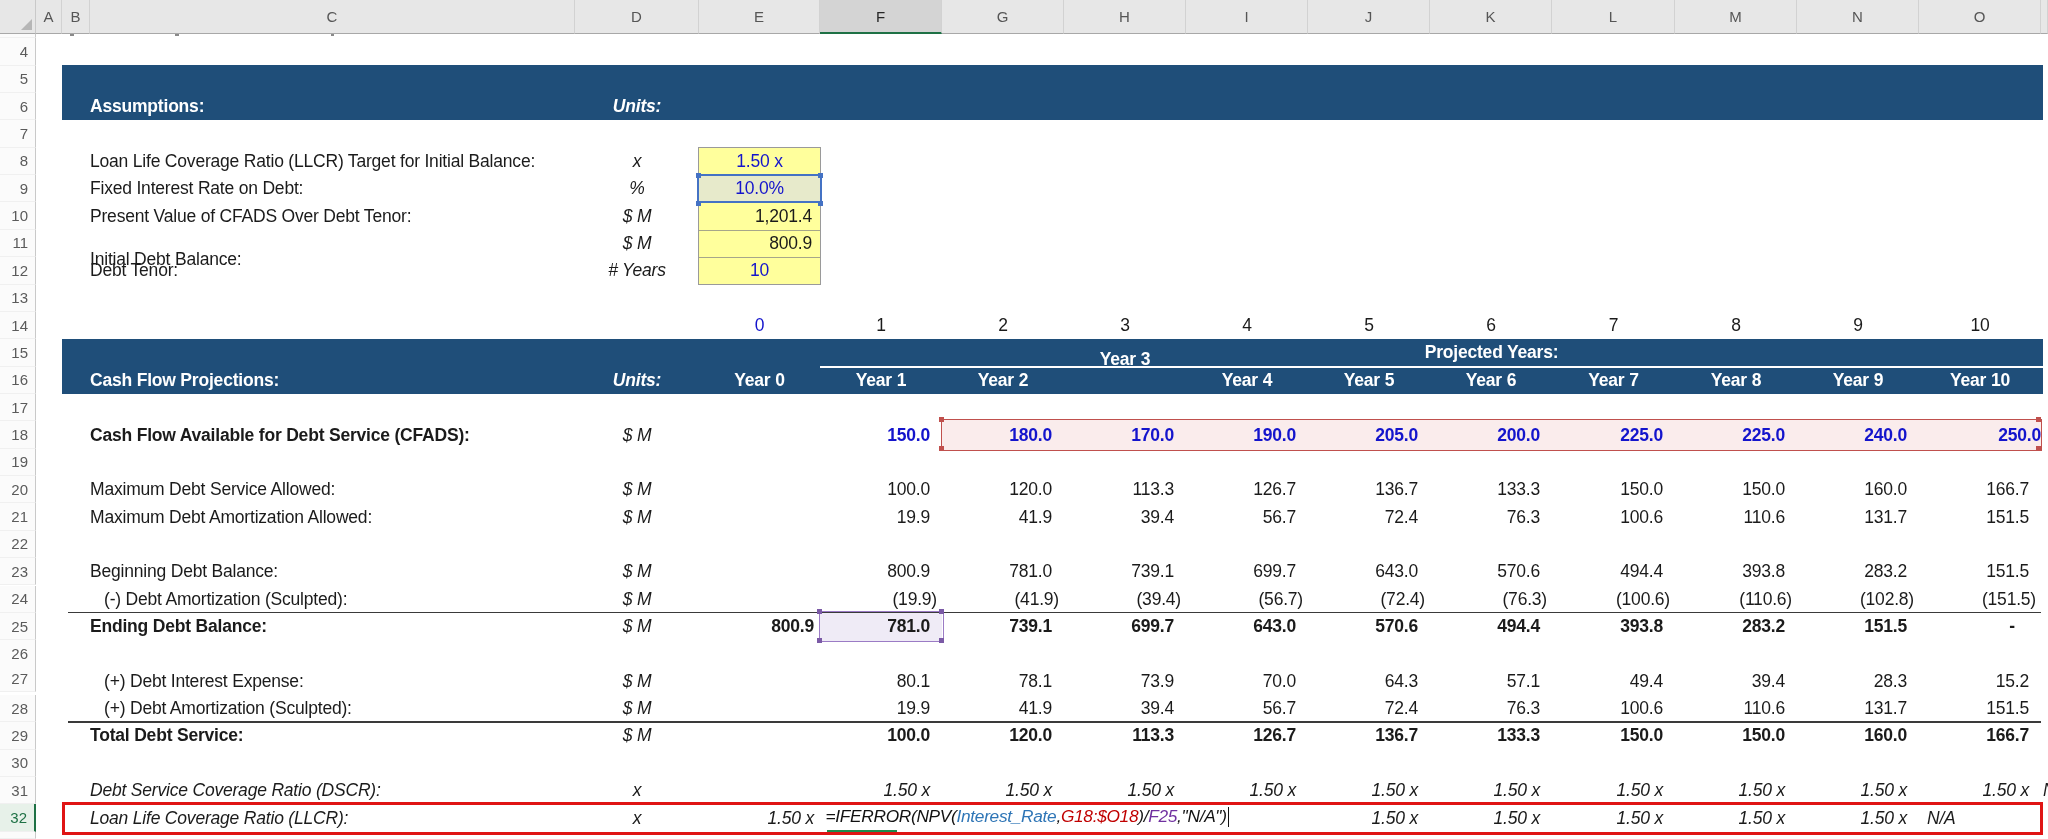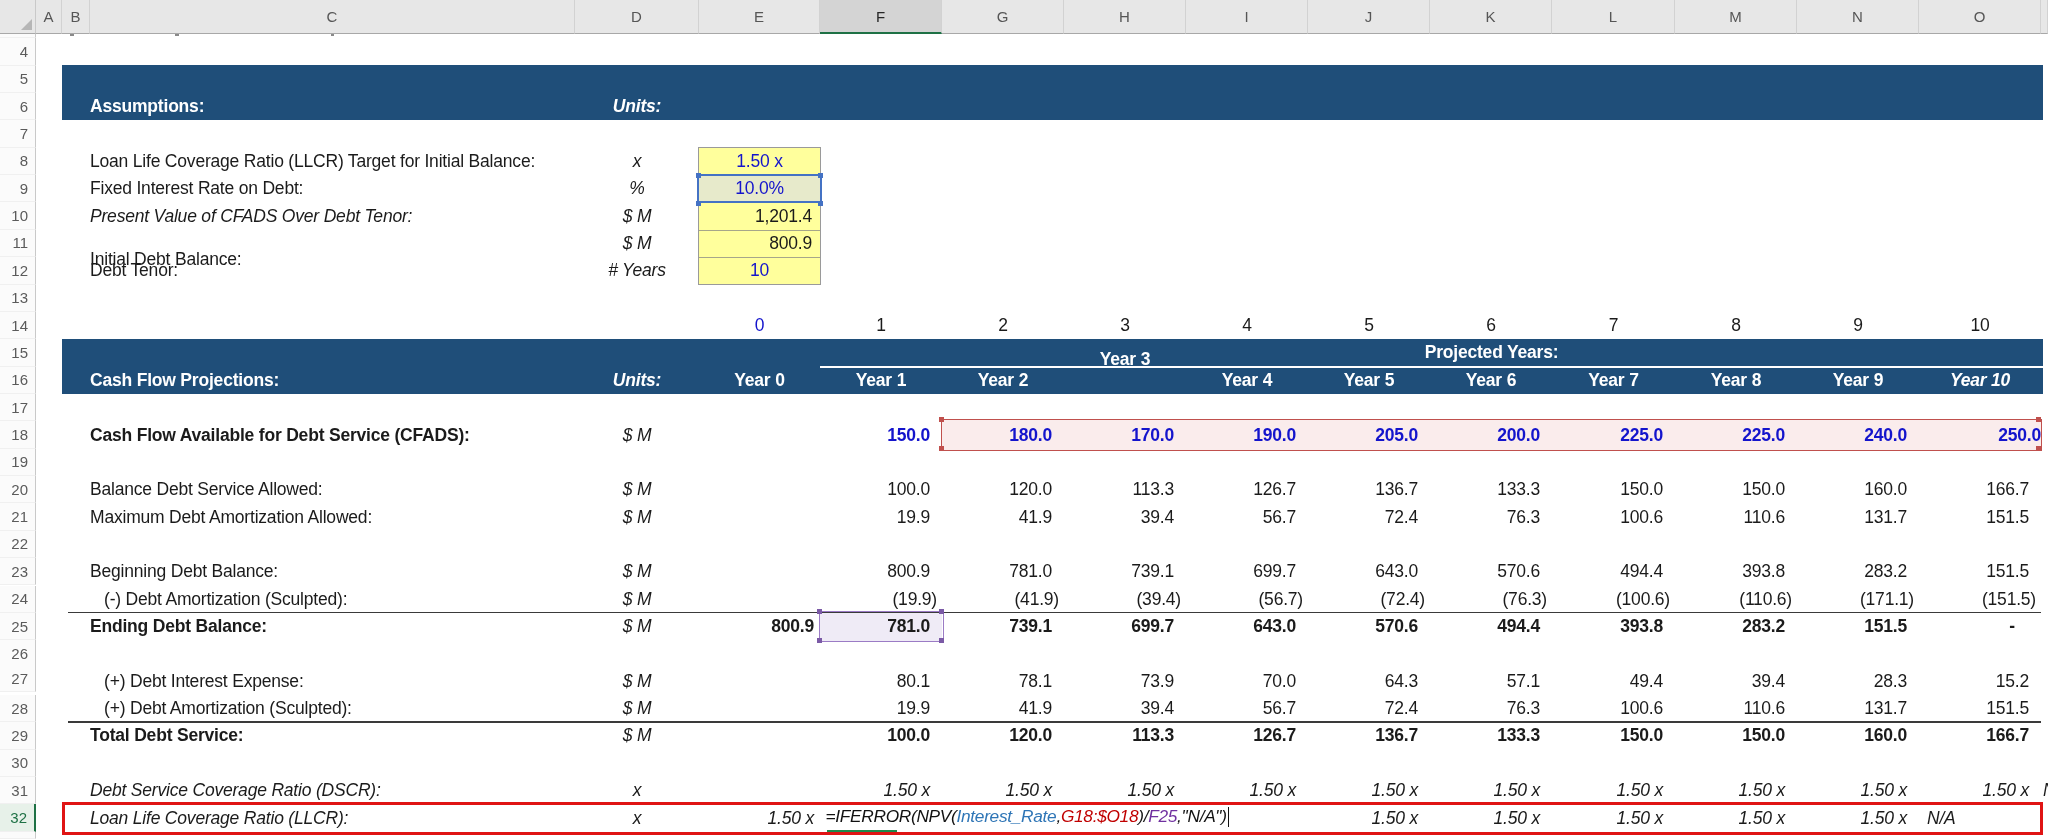--- a/index.html
+++ b/index.html
@@ -142,21 +142,21 @@
       <div class="cell" style="left: 90px; width: 480px; top: 175.1px; height: 27.36px;">Fixed Interest Rate on Debt:</div>
       <div class="cell ac i" style="left: 575px; width: 124px; top: 175.1px; height: 27.36px;">%</div>
       <div class="cell ac blue" style="left: 699px; width: 121px; top: 175.1px; height: 27.36px;">10.0%</div>
       <div class="hl-bg" style="left: 699px; top: 175.6px; width: 121px; height: 26.36px; background: rgb(231, 234, 203);"></div>
       <div class="hl-border" style="left: 697px; top: 174.1px; width: 125px; height: 29.36px; border: 2.2px solid rgb(68, 114, 196);">
         <div class="handle" style="left: -3px; top: -3px; background: rgb(68, 114, 196);"></div>
         <div class="handle" style="left: 119px; top: -3px; background: rgb(68, 114, 196);"></div>
         <div class="handle" style="left: -3px; top: 25px; background: rgb(68, 114, 196);"></div>
         <div class="handle" style="left: 119px; top: 25px; background: rgb(68, 114, 196);"></div>
       </div>
-      <div class="cell" style="left: 90px; width: 480px; top: 202.46px; height: 27.36px; font-style: italic;">Present Value of CFADS Over Debt Tenor:</div>
+      <div class="cell" style="left: 90px; width: 480px; top: 202.46px; height: 27.36px;">Present Value of CFADS Over Debt Tenor:</div>
       <div class="cell ac i" style="left: 575px; width: 124px; top: 202.46px; height: 27.36px;">$ M</div>
       <div class="cell ar" style="left: 699px; width: 121px; top: 202.46px; height: 27.36px; padding-right: 8px;">1,201.4</div>
       <div class="cell" style="left: 90px; width: 480px; top: 229.82px; height: 27.36px; margin-top: 16px;">Initial Debt Balance:</div>
       <div class="cell ac i" style="left: 575px; width: 124px; top: 229.82px; height: 27.36px;">$ M</div>
       <div class="cell ar" style="left: 699px; width: 121px; top: 229.82px; height: 27.36px; padding-right: 8px;">800.9</div>
       <div class="cell" style="left: 90px; width: 480px; top: 257.18px; height: 27.36px;">Debt Tenor:</div>
       <div class="cell ac i" style="left: 575px; width: 124px; top: 257.18px; height: 27.36px;"># Years</div>
       <div class="cell ac blue" style="left: 699px; width: 121px; top: 257.18px; height: 27.36px;">10</div>
       <div class="cell ac blue" style="left: 699px; width: 121px; top: 311.9px; height: 27.36px;">0</div>
       <div class="cell ac" style="left: 820px; width: 122px; top: 311.9px; height: 27.36px;">1</div>
@@ -172,34 +172,34 @@
       <div class="cell ac b w" style="left: 699px; width: 121px; top: 366.62px; height: 27.36px;">Year 0</div>
       <div class="cell ac b w" style="left: 820px; width: 122px; top: 366.62px; height: 27.36px;">Year 1</div>
       <div class="cell ac b w" style="left: 942px; width: 122px; top: 366.62px; height: 27.36px;">Year 2</div>
       <div class="cell ac b w" style="left: 1064px; width: 122px; top: 346px; height: 27.36px; text-align: right;">Year 3</div>
       <div class="cell ac b w" style="left: 1186px; width: 122px; top: 366.62px; height: 27.36px;">Year 4</div>
       <div class="cell ac b w" style="left: 1308px; width: 122px; top: 366.62px; height: 27.36px;">Year 5</div>
       <div class="cell ac b w" style="left: 1430px; width: 122px; top: 366.62px; height: 27.36px;">Year 6</div>
       <div class="cell ac b w" style="left: 1552px; width: 123px; top: 366.62px; height: 27.36px;">Year 7</div>
       <div class="cell ac b w" style="left: 1675px; width: 122px; top: 366.62px; height: 27.36px;">Year 8</div>
       <div class="cell ac b w" style="left: 1797px; width: 122px; top: 366.62px; height: 27.36px;">Year 9</div>
-      <div class="cell ac b w" style="left: 1919px; width: 122px; top: 366.62px; height: 27.36px; font-style: italic;">Year 10</div>
+      <div class="cell ac b w" style="left: 1919px; width: 122px; top: 366.62px; height: 27.36px;">Year 10</div>
       <div class="cell b" style="left: 90px; width: 480px; top: 421.34px; height: 27.36px;">Cash Flow Available for Debt Service (CFADS):</div>
       <div class="cell ac i" style="left: 575px; width: 124px; top: 421.34px; height: 27.36px;">$ M</div>
       <div class="cell ar b blue" style="left: 820px; width: 122px; top: 421.34px; height: 27.36px; padding-right: 12px;">150.0</div>
       <div class="cell ar b blue" style="left: 942px; width: 122px; top: 421.34px; height: 27.36px; padding-right: 12px;">180.0</div>
       <div class="cell ar b blue" style="left: 1064px; width: 122px; top: 421.34px; height: 27.36px; padding-right: 12px;">170.0</div>
       <div class="cell ar b blue" style="left: 1186px; width: 122px; top: 421.34px; height: 27.36px; padding-right: 12px;">190.0</div>
       <div class="cell ar b blue" style="left: 1308px; width: 122px; top: 421.34px; height: 27.36px; padding-right: 12px;">205.0</div>
       <div class="cell ar b blue" style="left: 1430px; width: 122px; top: 421.34px; height: 27.36px; padding-right: 12px;">200.0</div>
       <div class="cell ar b blue" style="left: 1552px; width: 123px; top: 421.34px; height: 27.36px; padding-right: 12px;">225.0</div>
       <div class="cell ar b blue" style="left: 1675px; width: 122px; top: 421.34px; height: 27.36px; padding-right: 12px;">225.0</div>
       <div class="cell ar b blue" style="left: 1797px; width: 122px; top: 421.34px; height: 27.36px; padding-right: 12px;">240.0</div>
       <div class="cell ar b blue" style="left: 1919px; width: 122px; top: 421.34px; height: 27.36px; padding-right: 0;">250.0</div>
-      <div class="cell" style="left: 90px; width: 480px; top: 476.06px; height: 27.36px;">Balance Debt Service Allowed:</div>
+      <div class="cell" style="left: 90px; width: 480px; top: 476.06px; height: 27.36px;">Maximum Debt Service Allowed:</div>
       <div class="cell ac i" style="left: 575px; width: 124px; top: 476.06px; height: 27.36px;">$ M</div>
       <div class="cell ar" style="left: 820px; width: 122px; top: 476.06px; height: 27.36px; padding-right: 12px;">100.0</div>
       <div class="cell ar" style="left: 942px; width: 122px; top: 476.06px; height: 27.36px; padding-right: 12px;">120.0</div>
       <div class="cell ar" style="left: 1064px; width: 122px; top: 476.06px; height: 27.36px; padding-right: 12px;">113.3</div>
       <div class="cell ar" style="left: 1186px; width: 122px; top: 476.06px; height: 27.36px; padding-right: 12px;">126.7</div>
       <div class="cell ar" style="left: 1308px; width: 122px; top: 476.06px; height: 27.36px; padding-right: 12px;">136.7</div>
       <div class="cell ar" style="left: 1430px; width: 122px; top: 476.06px; height: 27.36px; padding-right: 12px;">133.3</div>
       <div class="cell ar" style="left: 1552px; width: 123px; top: 476.06px; height: 27.36px; padding-right: 12px;">150.0</div>
       <div class="cell ar" style="left: 1675px; width: 122px; top: 476.06px; height: 27.36px; padding-right: 12px;">150.0</div>
       <div class="cell ar" style="left: 1797px; width: 122px; top: 476.06px; height: 27.36px; padding-right: 12px;">160.0</div>
@@ -231,21 +231,21 @@
       <div class="cell" style="left: 104px; width: 480px; top: 585.5px; height: 27.36px;">(-) Debt Amortization (Sculpted):</div>
       <div class="cell ac i" style="left: 575px; width: 124px; top: 585.5px; height: 27.36px;">$ M</div>
       <div class="cell ar" style="left: 820px; width: 122px; top: 585.5px; height: 27.36px; padding-right: 5px;">(19.9)</div>
       <div class="cell ar" style="left: 942px; width: 122px; top: 585.5px; height: 27.36px; padding-right: 5px;">(41.9)</div>
       <div class="cell ar" style="left: 1064px; width: 122px; top: 585.5px; height: 27.36px; padding-right: 5px;">(39.4)</div>
       <div class="cell ar" style="left: 1186px; width: 122px; top: 585.5px; height: 27.36px; padding-right: 5px;">(56.7)</div>
       <div class="cell ar" style="left: 1308px; width: 122px; top: 585.5px; height: 27.36px; padding-right: 5px;">(72.4)</div>
       <div class="cell ar" style="left: 1430px; width: 122px; top: 585.5px; height: 27.36px; padding-right: 5px;">(76.3)</div>
       <div class="cell ar" style="left: 1552px; width: 123px; top: 585.5px; height: 27.36px; padding-right: 5px;">(100.6)</div>
       <div class="cell ar" style="left: 1675px; width: 122px; top: 585.5px; height: 27.36px; padding-right: 5px;">(110.6)</div>
-      <div class="cell ar" style="left: 1797px; width: 122px; top: 585.5px; height: 27.36px; padding-right: 5px;">(171.1)</div>
+      <div class="cell ar" style="left: 1797px; width: 122px; top: 585.5px; height: 27.36px; padding-right: 5px;">(102.8)</div>
       <div class="cell ar" style="left: 1919px; width: 122px; top: 585.5px; height: 27.36px; padding-right: 5px;">(151.5)</div>
       <div class="cell b" style="left: 90px; width: 480px; top: 612.86px; height: 27.36px;">Ending Debt Balance:</div>
       <div class="cell ac i" style="left: 575px; width: 124px; top: 612.86px; height: 27.36px;">$ M</div>
       <div class="cell ar b" style="left: 699px; width: 121px; top: 612.86px; height: 27.36px; padding-right: 6px;">800.9</div>
       <div class="cell ar b" style="left: 820px; width: 122px; top: 612.86px; height: 27.36px; padding-right: 12px;">781.0</div>
       <div class="cell ar b" style="left: 942px; width: 122px; top: 612.86px; height: 27.36px; padding-right: 12px;">739.1</div>
       <div class="cell ar b" style="left: 1064px; width: 122px; top: 612.86px; height: 27.36px; padding-right: 12px;">699.7</div>
       <div class="cell ar b" style="left: 1186px; width: 122px; top: 612.86px; height: 27.36px; padding-right: 12px;">643.0</div>
       <div class="cell ar b" style="left: 1308px; width: 122px; top: 612.86px; height: 27.36px; padding-right: 12px;">570.6</div>
       <div class="cell ar b" style="left: 1430px; width: 122px; top: 612.86px; height: 27.36px; padding-right: 12px;">494.4</div>

